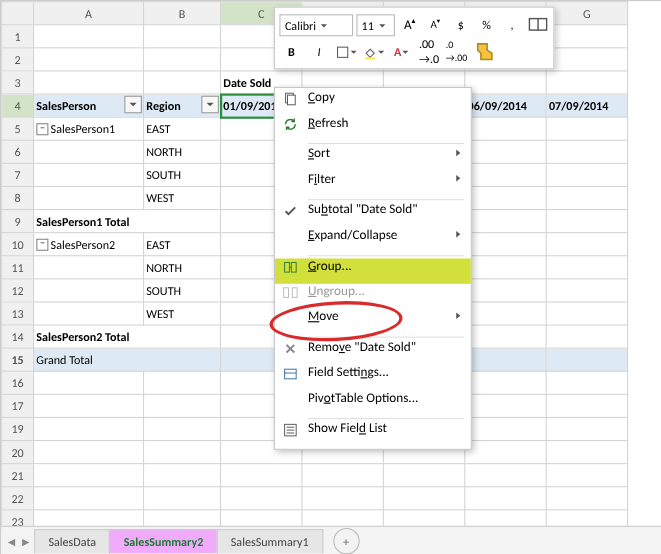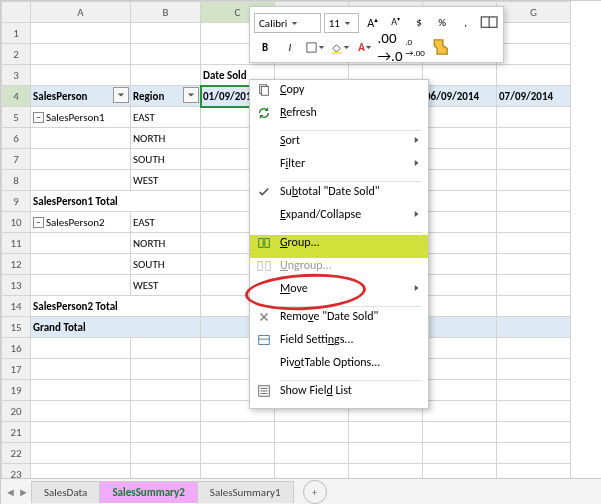--- a/index.html
+++ b/index.html
@@ -8,21 +8,21 @@
 table.grid td,table.grid th{border:1px solid #d4d4d4;height:20px;padding:0 2px;white-space:nowrap;overflow:hidden}
 table.grid th{background:#f0f0f0;font-weight:normal;text-align:center;color:#555}
 table.grid th.corner{background:#f0f0f0}
 table.grid td{background:#fff}
 .rowhdr{background:#f0f0f0!important;text-align:center;color:#555;width:24px}
 .rowhdr.sel{background:#d3e3c7!important}
 th.sel{background:#d3e3c7!important}
 .colA{width:100px}.colB{width:70px}.colC{width:74px}.colD{width:74px}.colE{width:74px}.colF{width:74px}.colG{width:74px}
 .bold{font-weight:bold}
 .pv-hdr td{background:#dde9f4!important}
-.pv-gt td{background:#dde9f4!important;font-weight:bold}
+.pv-gt td{background:#dde9f4!important;font-weight:normal}
 .fcell{background:#fff!important;position:relative}
 .filter-btn{position:absolute;right:1px;top:1px;width:14px;height:14px;border:1px solid #999;background:#f8f8f8;display:flex;align-items:center;justify-content:center}
 .filter-btn svg{width:8px;height:8px}
 .exp-btn{display:inline-block;width:9px;height:9px;border:1px solid #888;line-height:7px;font-size:9px;text-align:center;margin-right:2px;cursor:pointer;vertical-align:middle}
 td.active{outline:2px solid #2a8f3c;outline-offset:-1px}
 .mini-toolbar{position:absolute;left:248px;top:5px;width:245px;background:#fff;border:1px solid #c8c8c8;box-shadow:2px 2px 6px rgba(0,0,0,0.2);padding:4px;font-size:11px}
 .mt-row{display:flex;align-items:flex-end;gap:3px;margin-bottom:3px}
 .mt-row:last-child{margin-bottom:0}
 .mt-combo{border:1px solid #bbb;height:18px;display:flex;align-items:center;padding:0 4px;background:#fff}
 .mt-combo .arr{margin-left:4px}
@@ -215,21 +215,21 @@
 <tr>
           <td class="rowhdr">14</td>
           <td class="bold" colspan="2">SalesPerson2 Total</td>
           <td></td>
           <td></td>
           <td></td>
           <td></td>
           <td></td>
         </tr>
 <tr class="pv-gt">
-          <td class="rowhdr" style="background:#f0f0f0!important;font-weight:normal">15</td>
+          <td class="rowhdr" style="background:#f0f0f0!important;font-weight:bold">15</td>
           <td colspan="2">Grand Total</td>
           <td></td>
           <td></td>
           <td></td>
           <td></td>
           <td></td>
         </tr>
 <tr>
           <td class="rowhdr">16</td>
           <td></td>
@@ -353,21 +353,21 @@
               <path d="M1 3l4 4 4-4z" fill="#555"></path>
             </svg></span>
         </div>
     <div class="mt-btn">
           <span style="color:#d32f2f;font-weight:bold">A</span>
           <span class="arr"><svg viewBox="0 0 10 10">
               <path d="M1 3l4 4 4-4z" fill="#555"></path>
             </svg></span>
         </div>
     <div class="mt-btn">
-          <span style="font-size:15px">.00<br>→.0</span>
+          <span style="font-size:11px">.00<br>→.0</span>
         </div>
     <div class="mt-btn">
           <span style="font-size:9px">.0<br>→.00</span>
         </div>
     <div class="mt-btn">
           <svg viewBox="0 0 14 14">
             <path d="M3 2h6v4l3 2v4H5V8L3 6z" fill="#f5c242" stroke="#b08a1e"></path>
           </svg>
         </div>
   </div>

